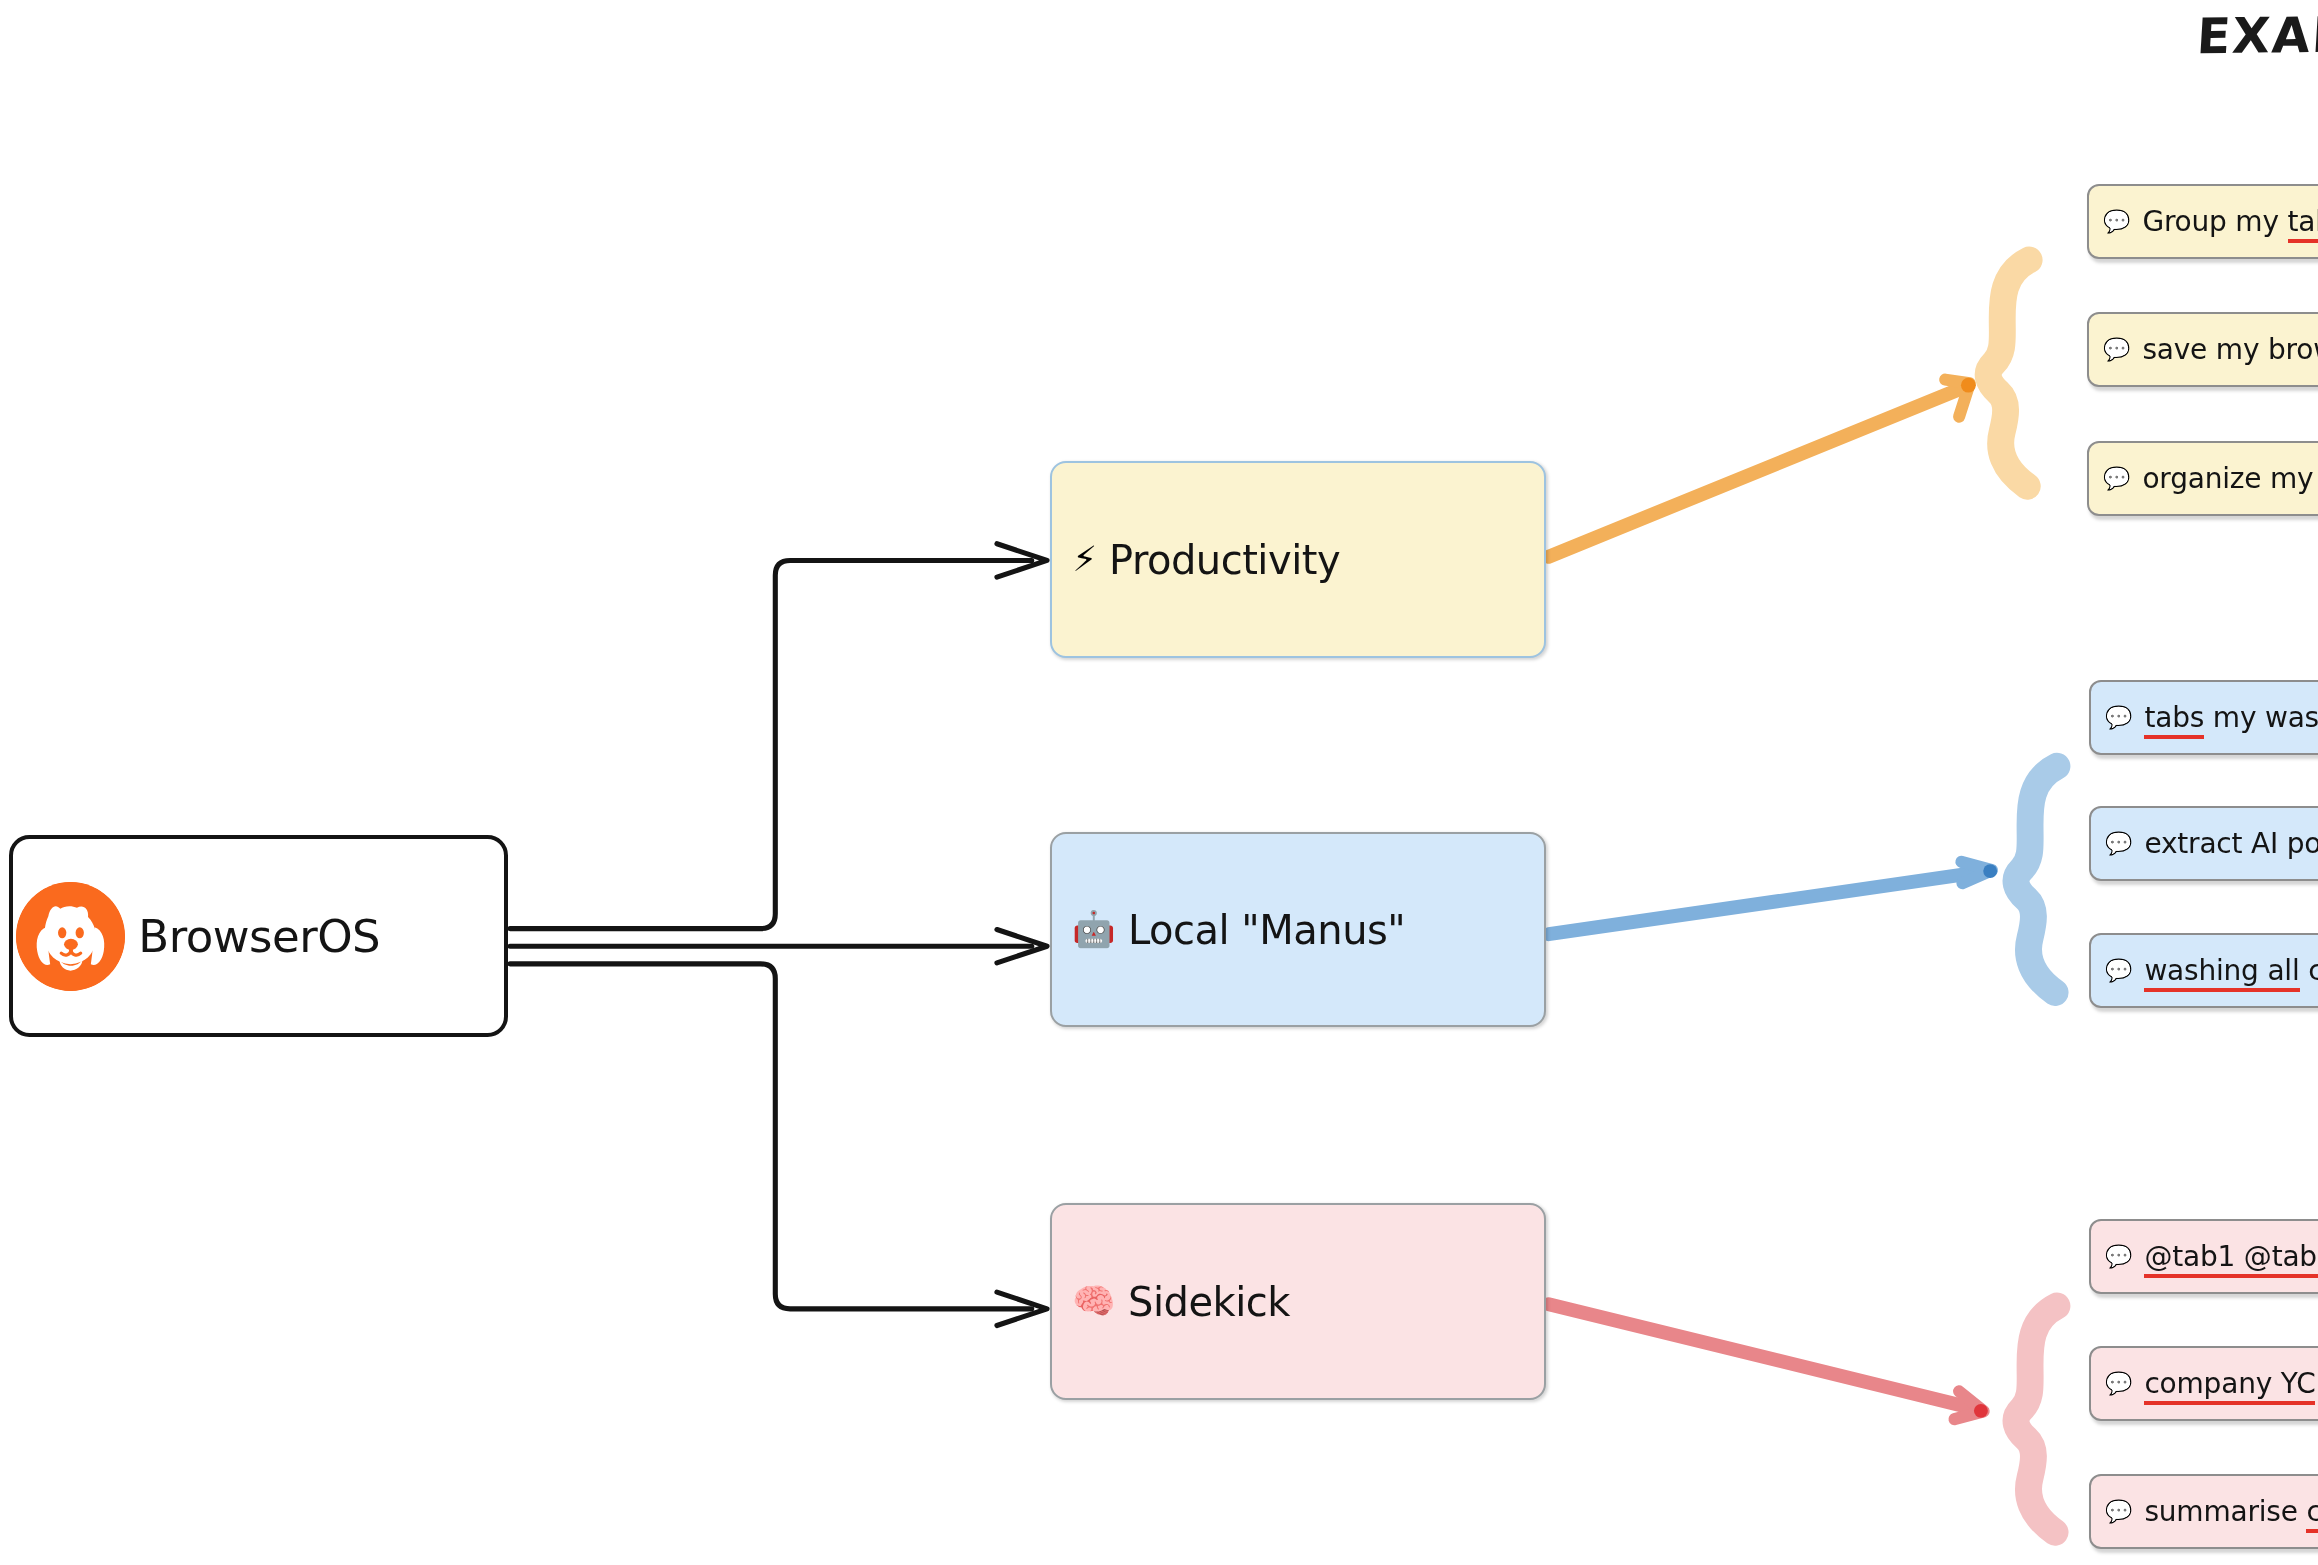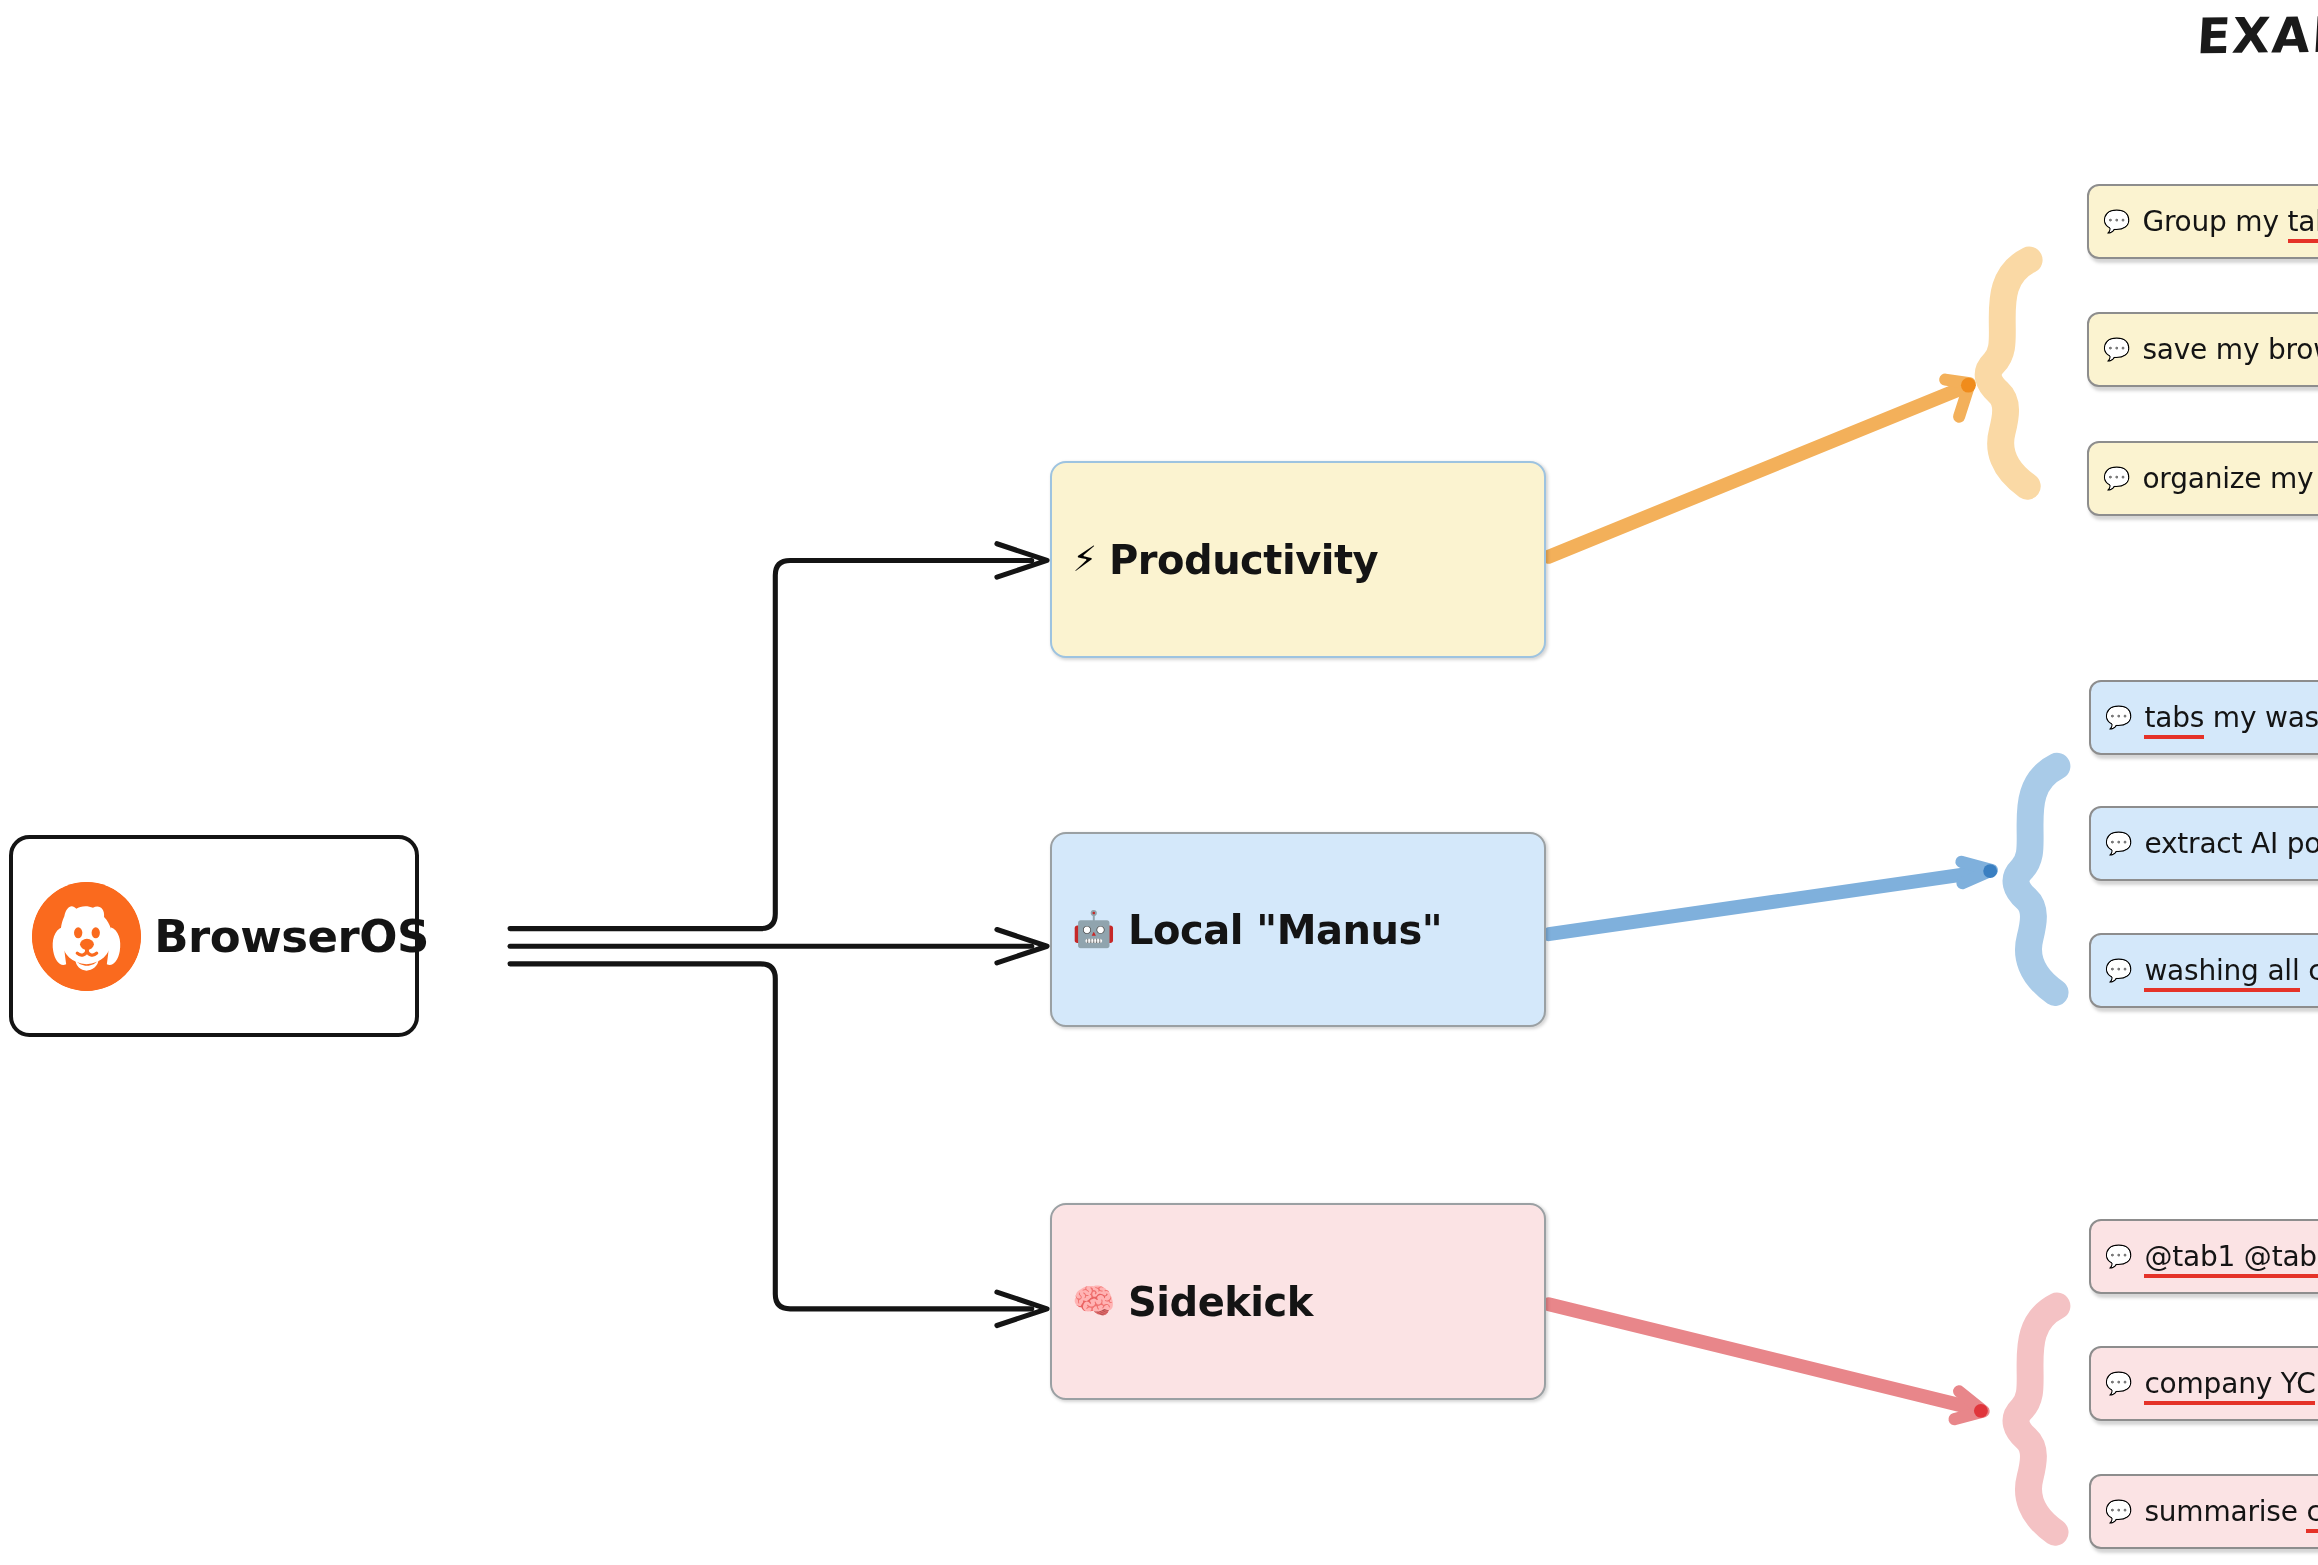--- a/index.html
+++ b/index.html
@@ -18,31 +18,31 @@
   }
 
   
   .node{
     position:absolute; box-sizing:border-box;
     display:flex; align-items:center;
     border-radius:16px;
     font-family:"DejaVu Sans",sans-serif;
   }
   .node .label{
-    font-size:40px; font-weight:700; color:#141414;
+    font-size:40px; font-weight:400; color:#141414;
     letter-spacing:-0.5px; white-space:nowrap;
     font-family:"DejaVu Sans",sans-serif;
   }
   .node .emoji{font-size:35px;line-height:1;margin-right:12px;}
 
   
   #node-root{
-    left:9.3px; top:835px; width:410px; height:202px;
+    left:9.3px; top:835px; width:499px; height:202px;
     background:#ffffff; border:4.2px solid #141414; border-radius:20.4px;
-    padding-left:19px;
+    padding-left:3px;
   }
   #node-root .label{font-size:45px;}
 
   
   .logo{
     width:109px;height:109px;border-radius:50%;
     background:#FA6A1E; position:relative;flex:0 0 auto;
     margin-right:13px; overflow:hidden;
   }
   .logo svg{position:absolute;left:0;top:0;}

